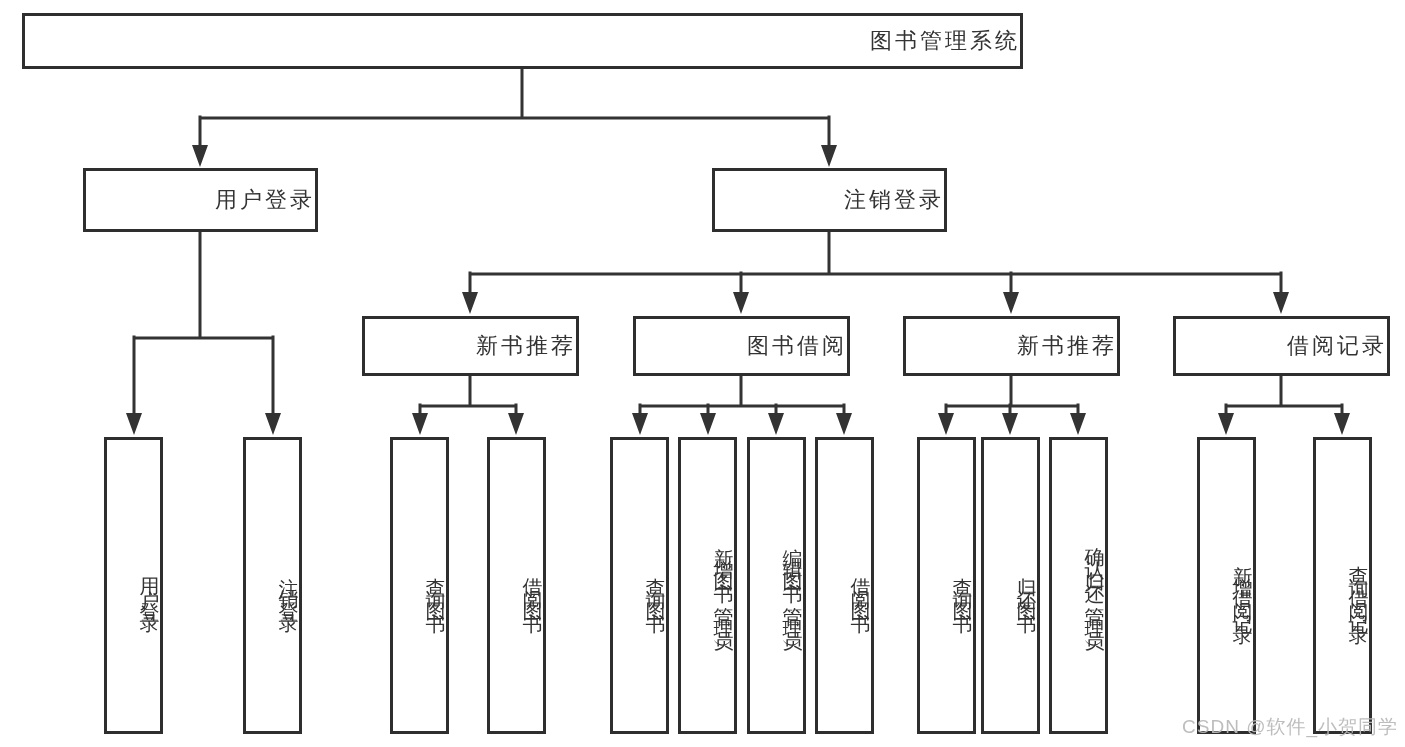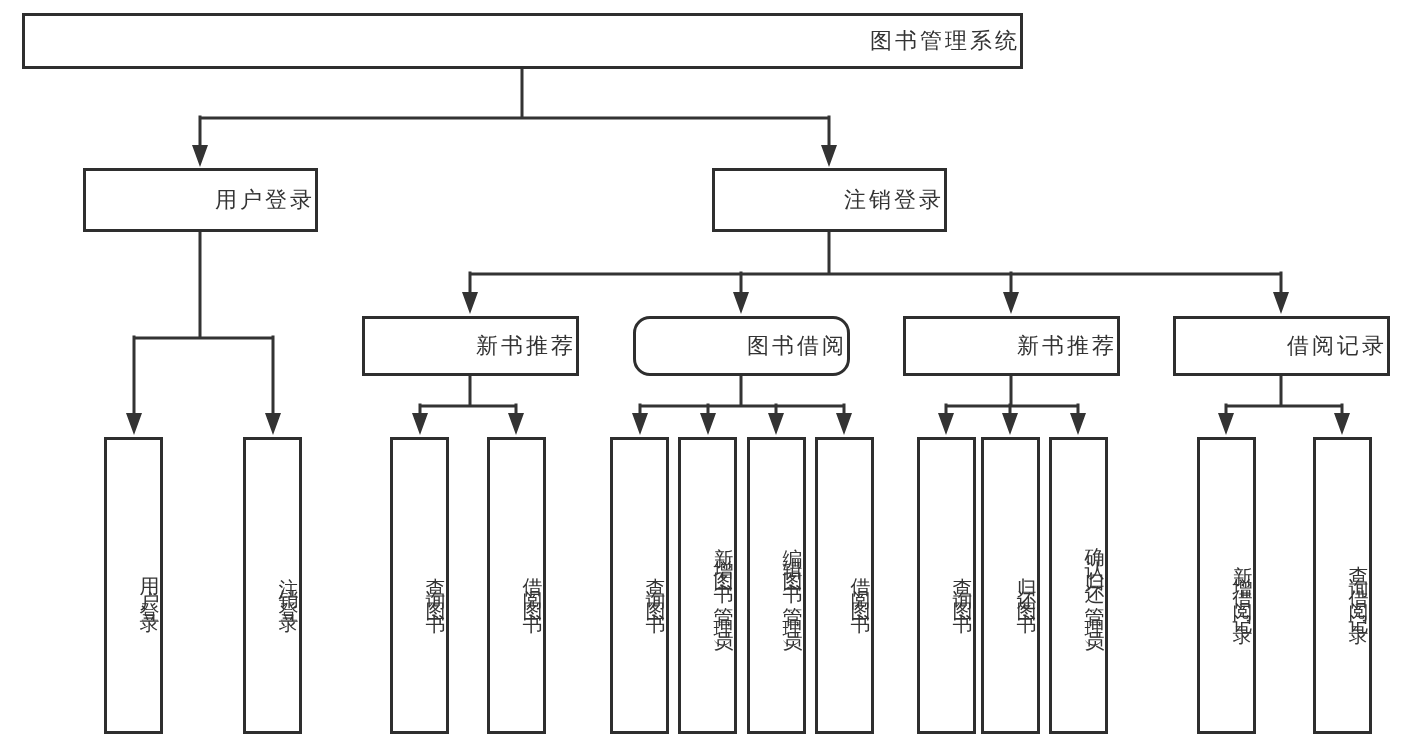--- a/index.html
+++ b/index.html
@@ -19,21 +19,21 @@
   .leaf{left:0;top:437px;width:59px;height:297px;}
   .vlabel{
     writing-mode:vertical-rl;text-orientation:mixed;
     font-size:20px;letter-spacing:12px;line-height:1;color:#333;
   }
   
   #root{left:22px;top:13px;width:1001px;height:56px;}
   #l2a{left:83px;top:168px;width:235px;height:64px;}
   #l2b{left:712px;top:168px;width:235px;height:64px;}
   #l3a{left:362px;top:316px;width:217px;height:60px;}
-  #l3b{left:633px;top:316px;width:217px;height:60px;border-radius:17px;}
+  #l3b{left:633px;top:316px;width:217px;height:60px;}
   #l3c{left:903px;top:316px;width:217px;height:60px;}
   #l3d{left:1173px;top:316px;width:217px;height:60px;}
   #f1a{left:104px;} #f1b{left:243px;}
   #f2a{left:390px;} #f2b{left:487px;}
   #f3a{left:610px;} #f3b{left:678px;} #f3c{left:747px;} #f3d{left:815px;}
   #f4a{left:917px;} #f4b{left:981px;} #f4c{left:1049px;}
   #f5a{left:1197px;} #f5b{left:1313px;}
   .watermark{
     position:absolute;right:7px;top:714px;z-index:6;
     font-size:19px;color:rgba(185,185,185,0.95);letter-spacing:1px;white-space:nowrap;
@@ -127,13 +127,14 @@
     <span class="vlabel">确认归还（管理员）</span>
   </div>
 
   <div class="node leaf" id="f5a">
     <span class="vlabel">新增借阅记录</span>
   </div>
   <div class="node leaf" id="f5b">
     <span class="vlabel">查询借阅记录</span>
   </div>
 
+  <div class="watermark">CSDN @软件_小贺同学</div>
 </div>
 
 </body></html>

